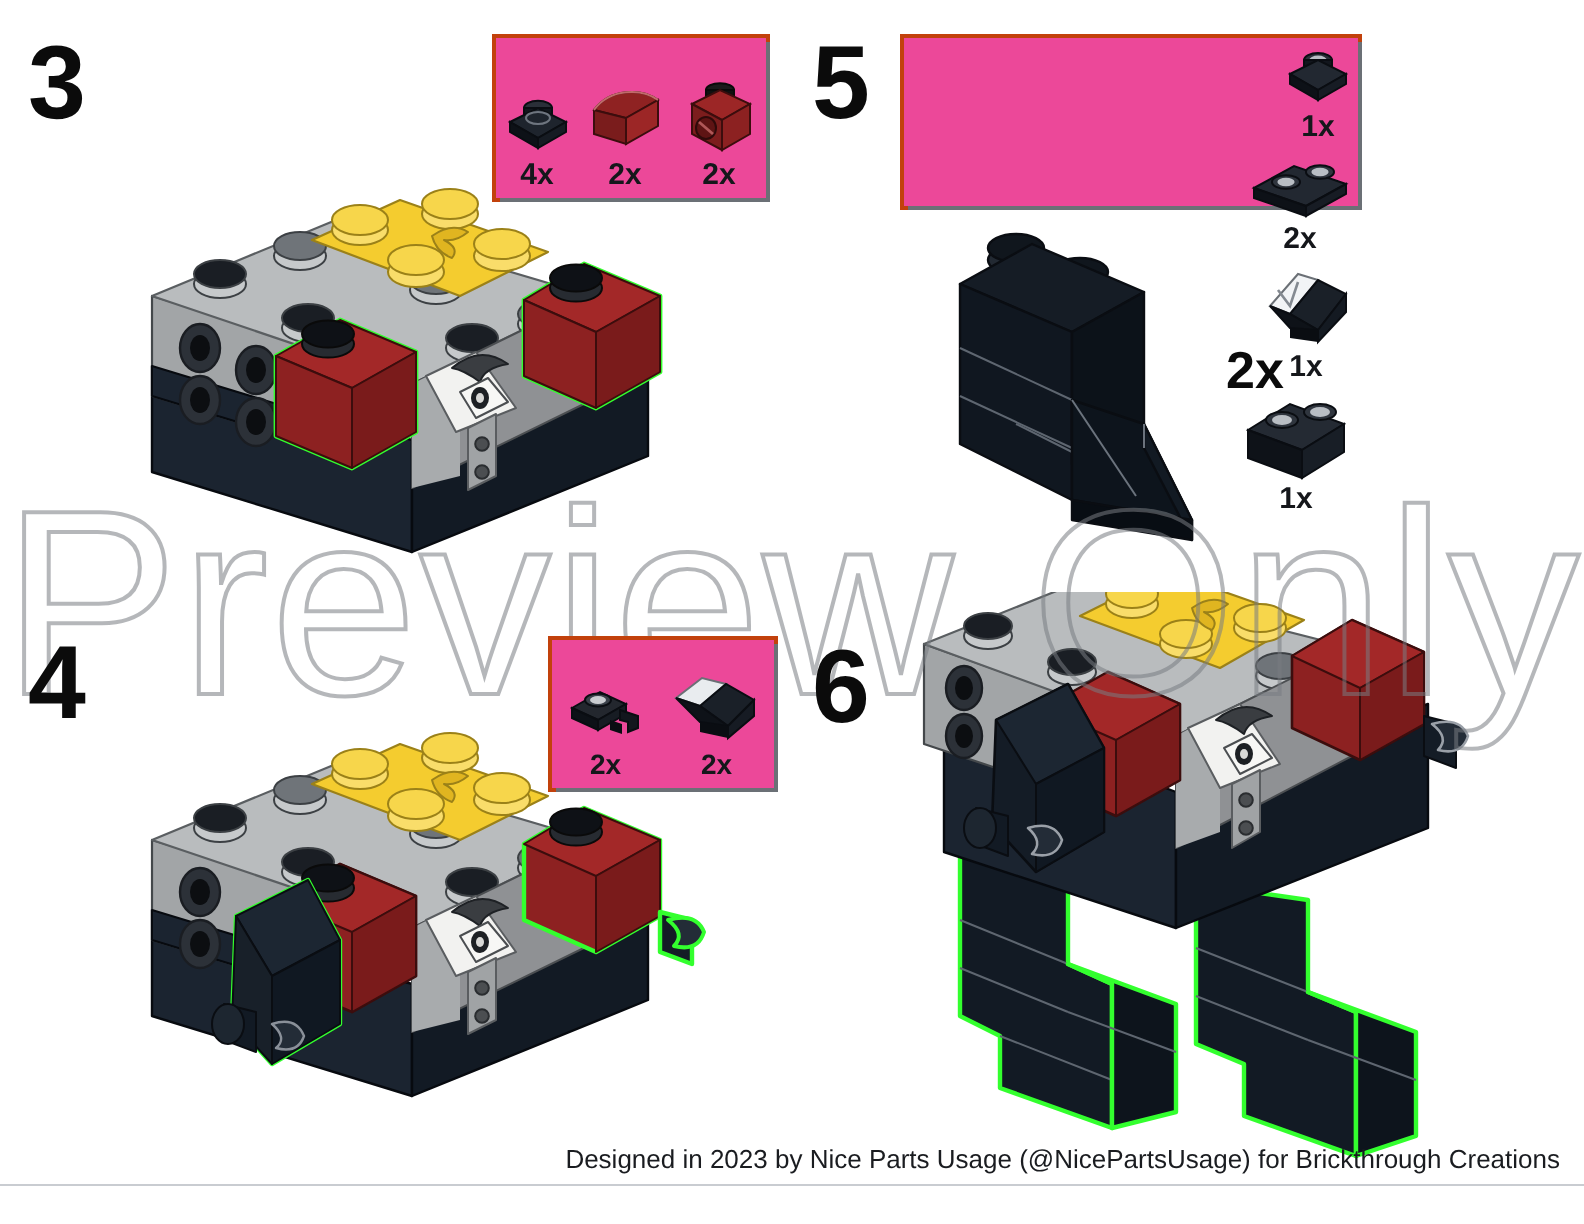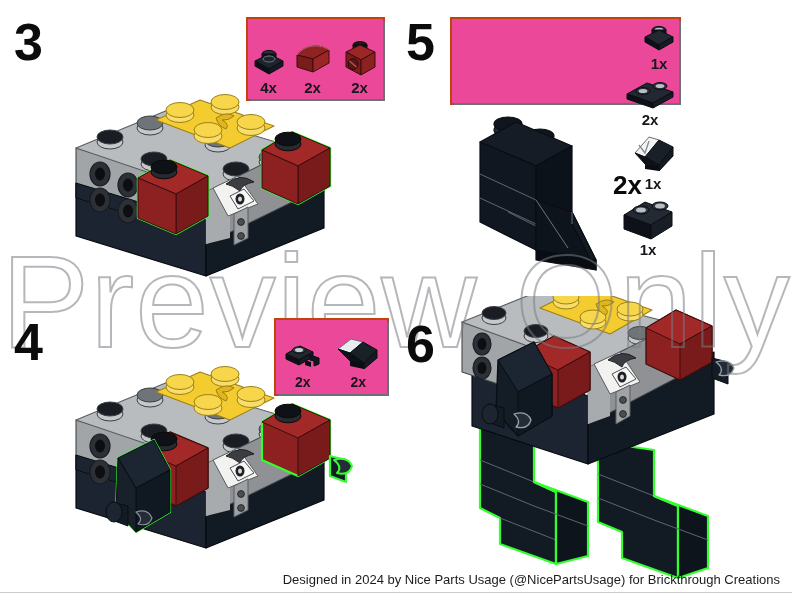--- a/index.html
+++ b/index.html
@@ -506,15 +506,15 @@
       <path d="M76 118 q13 -4 17 6 q-3 10 -15 7 q6 -6 -2 -13z" fill="#232c37" stroke="#9aa0a8" stroke-width="1.3"></path>
 
       <path d="M274 62 l16 4 l0 22 l-16 -6z" fill="#141c26" stroke="#0a0d12" stroke-width="1"></path>
       <path d="M278 66 q14 -4 18 6 q-3 10 -15 7 q6 -6 -3 -13z" fill="#232c37" stroke="#9aa0a8" stroke-width="1.3"></path>
     </g>
   </svg>
 
   <div id="watermark">Preview Only</div>
 
   <div id="footer-rule"></div>
-  <div id="footer-text">Designed in 2024 by Nice Parts Usage (@NicePartsUsage) for Brickthrough Creations</div>
+  <div id="footer-text">Designed in 2023 by Nice Parts Usage (@NicePartsUsage) for Brickthrough Creations</div>
 
 </div>
 
 </body></html>

